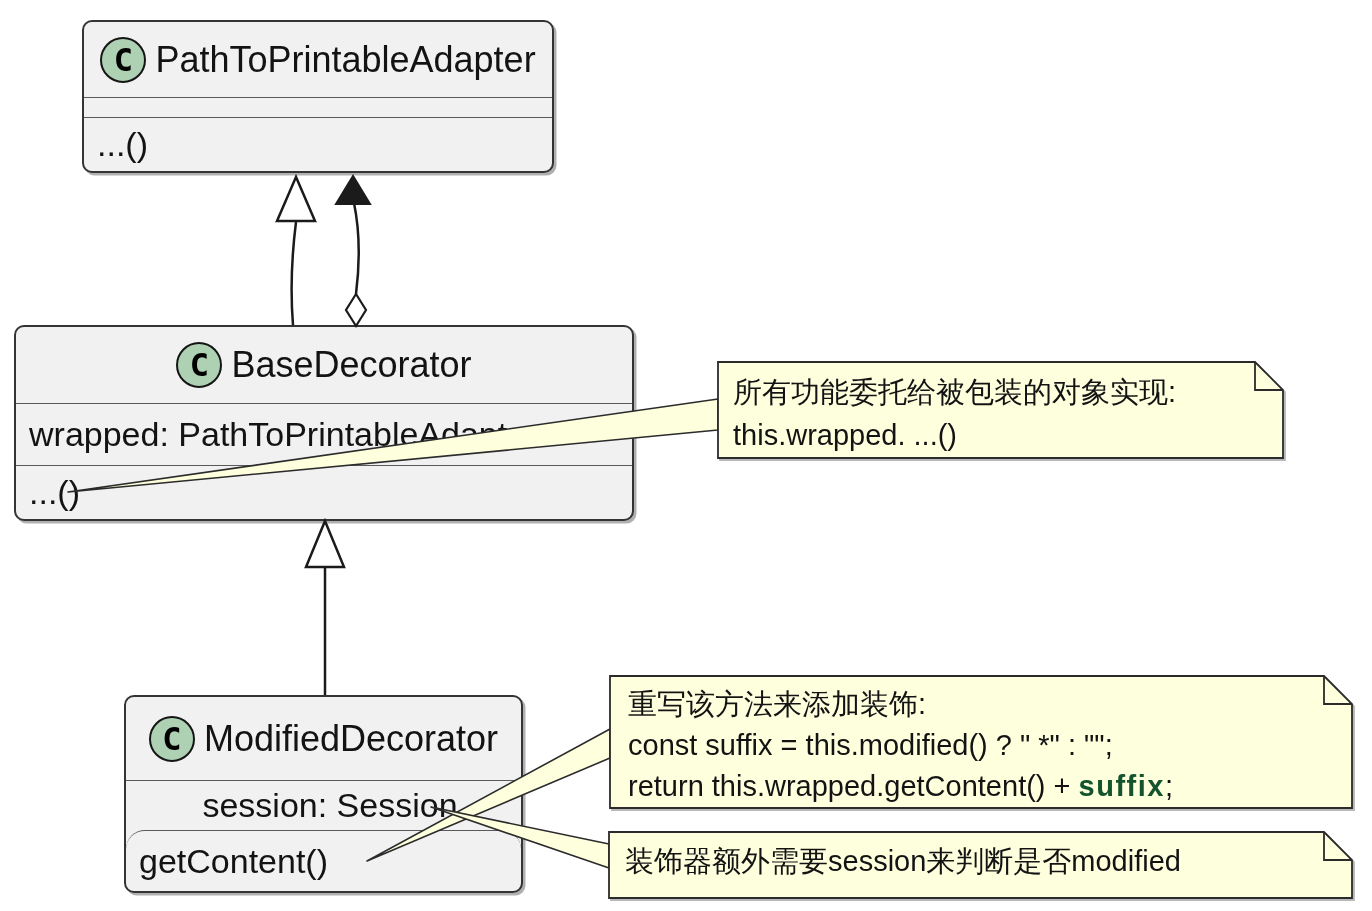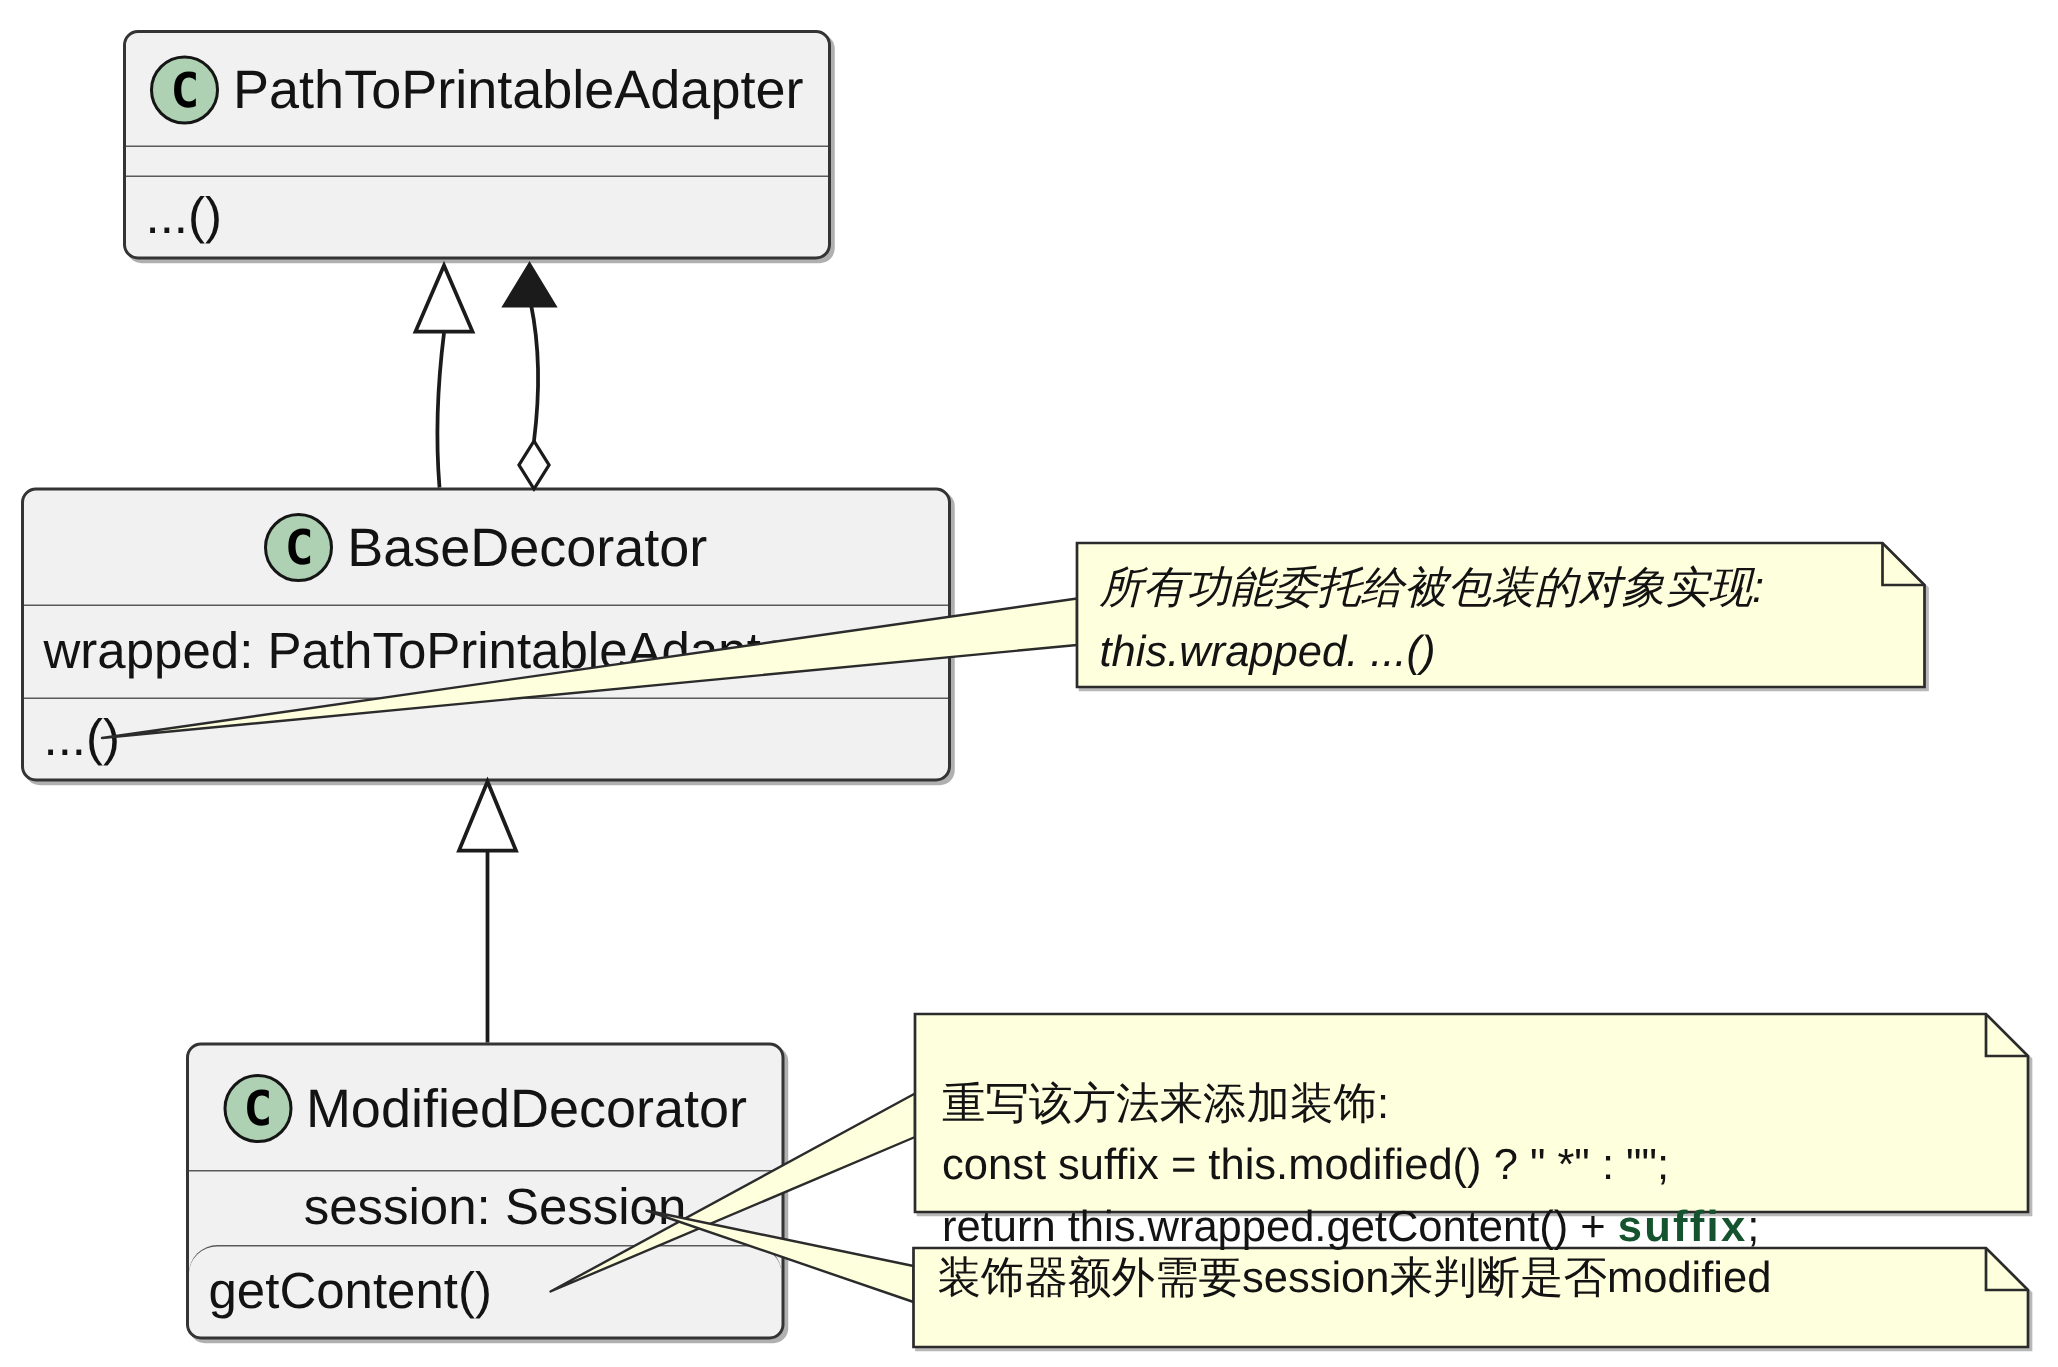--- a/index.html
+++ b/index.html
@@ -54,23 +54,23 @@
   .head-hollow { fill:#ffffff; stroke:#1b1b1b; stroke-width:2.5; stroke-linejoin:miter; }
   .head-solid  { fill:#1b1b1b; stroke:#1b1b1b; stroke-width:2;   }
   .diamond     { fill:#ffffff; stroke:#1b1b1b; stroke-width:2.2; }
   .wedge       { fill:#FEFFDD; stroke:#2b2b2b; stroke-width:1.6; stroke-linejoin:round; }
   .note-shape  { fill:#FEFFDD; stroke:#2b2b2b; stroke-width:1.8;
                  filter:drop-shadow(2px 2px 0 rgba(0,0,0,0.28)); }
   .note-fold   { fill:none;    stroke:#2b2b2b; stroke-width:1.8; }
 
   
   .note-text { position:absolute; z-index:3; font-size:29px; color:#131313; white-space:nowrap; }
-  #note1-text { left:733px; top:371px; line-height:43px;font-style:italic; }
-  #note2-text { left:628px; top:684px; line-height:41px;margin-top:32px; }
-  #note3-text { left:625px; top:832px; height:50px; display:flex; align-items:flex-start; }
+  #note1-text { left:733px; top:371px; line-height:43px; }
+  #note2-text { left:628px; top:684px; line-height:41px; }
+  #note3-text { left:625px; top:832px; height:50px; display:flex; align-items:flex-end; }
   .code-link { color:#14532d; font-weight:bold; letter-spacing:1.5px; }
 </style>
 </head>
 <body>
 
 <div id="canvas">
 
   <div class="uml-class" id="class-adapter">
     <div class="cls-title">
       <span class="circle-c">C</span>

